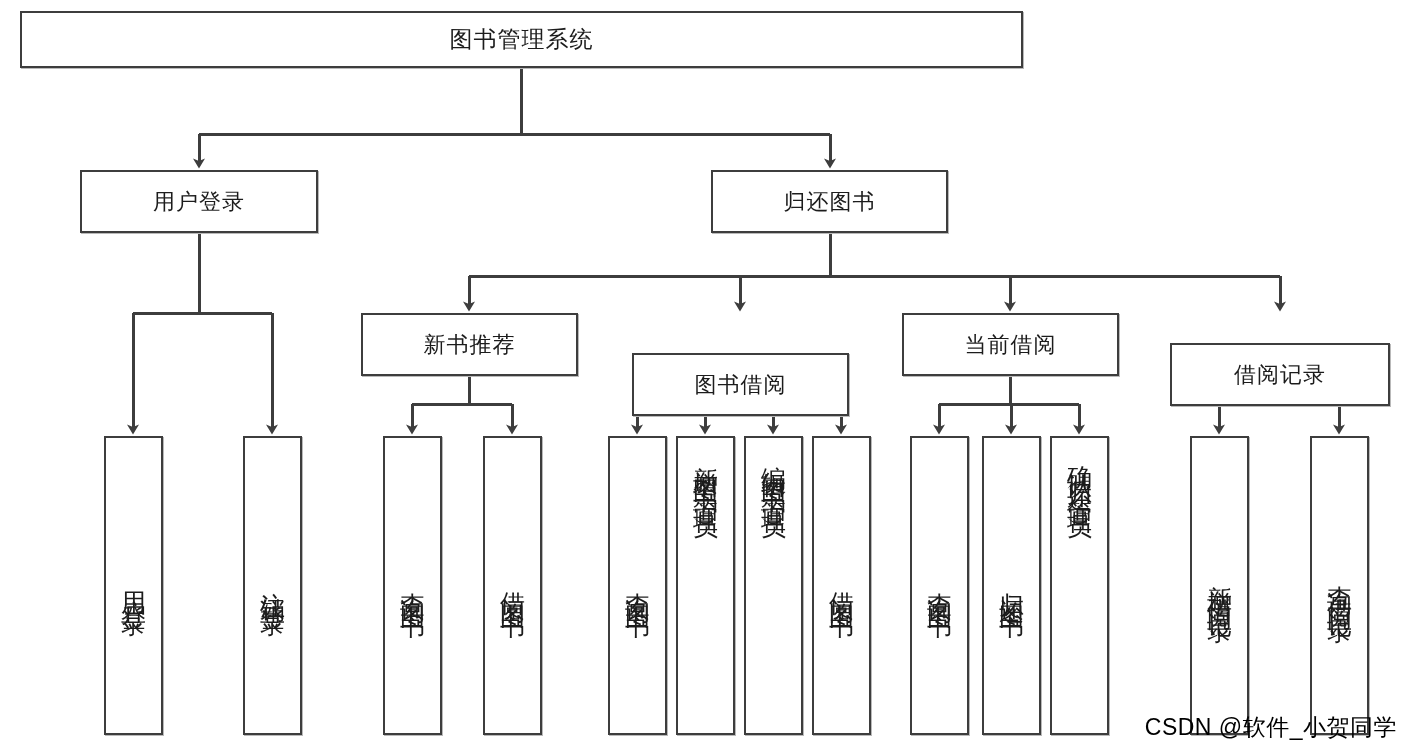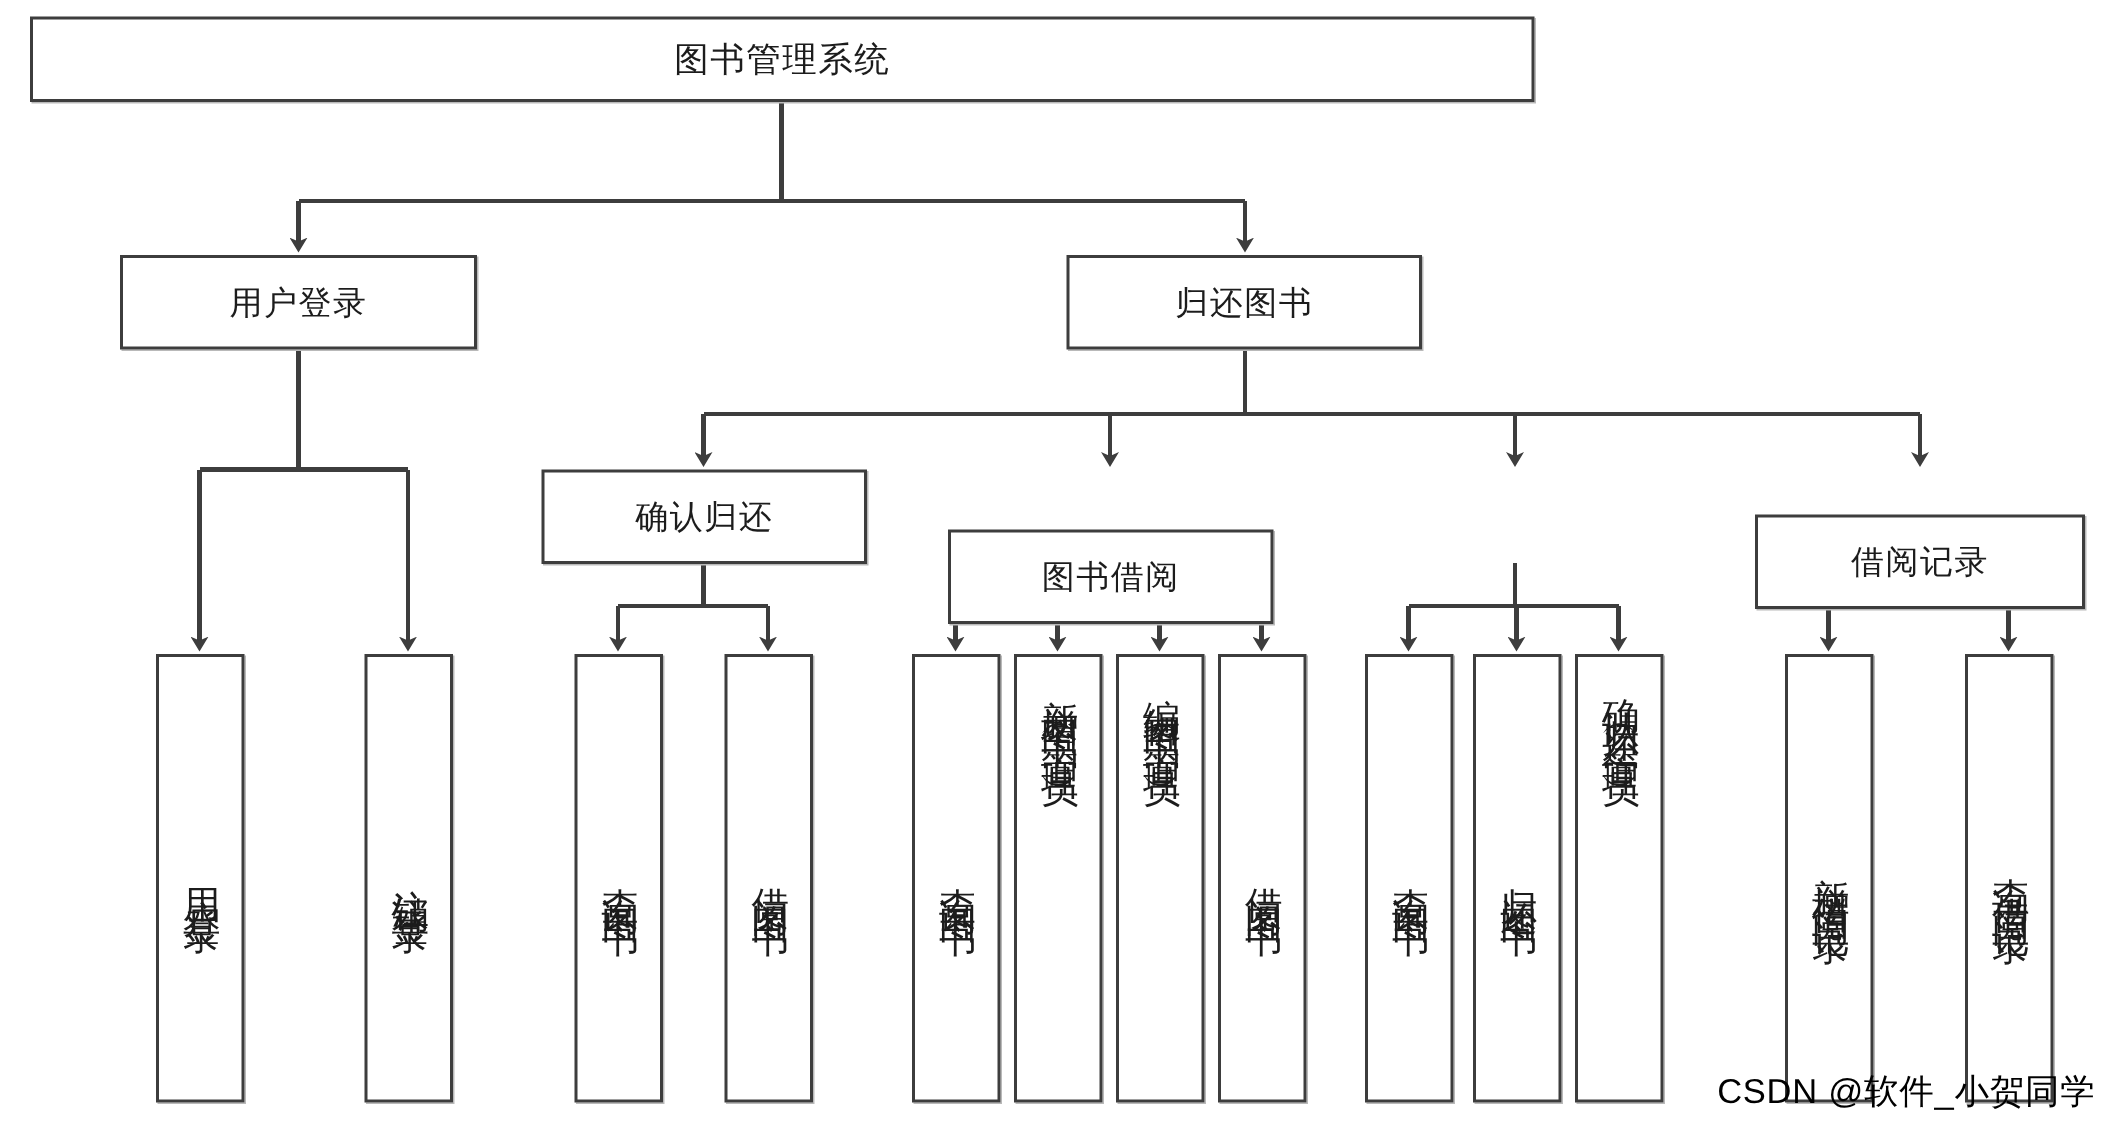--- a/index.html
+++ b/index.html
@@ -154,25 +154,28 @@
   </div>
 
   <div class="node mid n-userlogin">
     <span class="lbl">用户登录</span>
   </div>
   <div class="node mid n-bookmgr">
     <span class="lbl">归还图书</span>
   </div>
 
   <div class="node mid n-newbook">
-    <span class="lbl">确认归还</span>
+    <span class="lbl">新书推荐</span>
   </div>
   <div class="node mid n-borrow">
     <span class="lbl">图书借阅</span>
   </div>
+  <div class="node mid n-current">
+    <span class="lbl">当前借阅</span>
+  </div>
   <div class="node mid n-record">
     <span class="lbl">借阅记录</span>
   </div>
 
   <div class="node leaf center lf1">
     <span class="lbl">用户登录</span>
   </div>
   <div class="node leaf center lf2">
     <span class="lbl">注销登录</span>
   </div>

